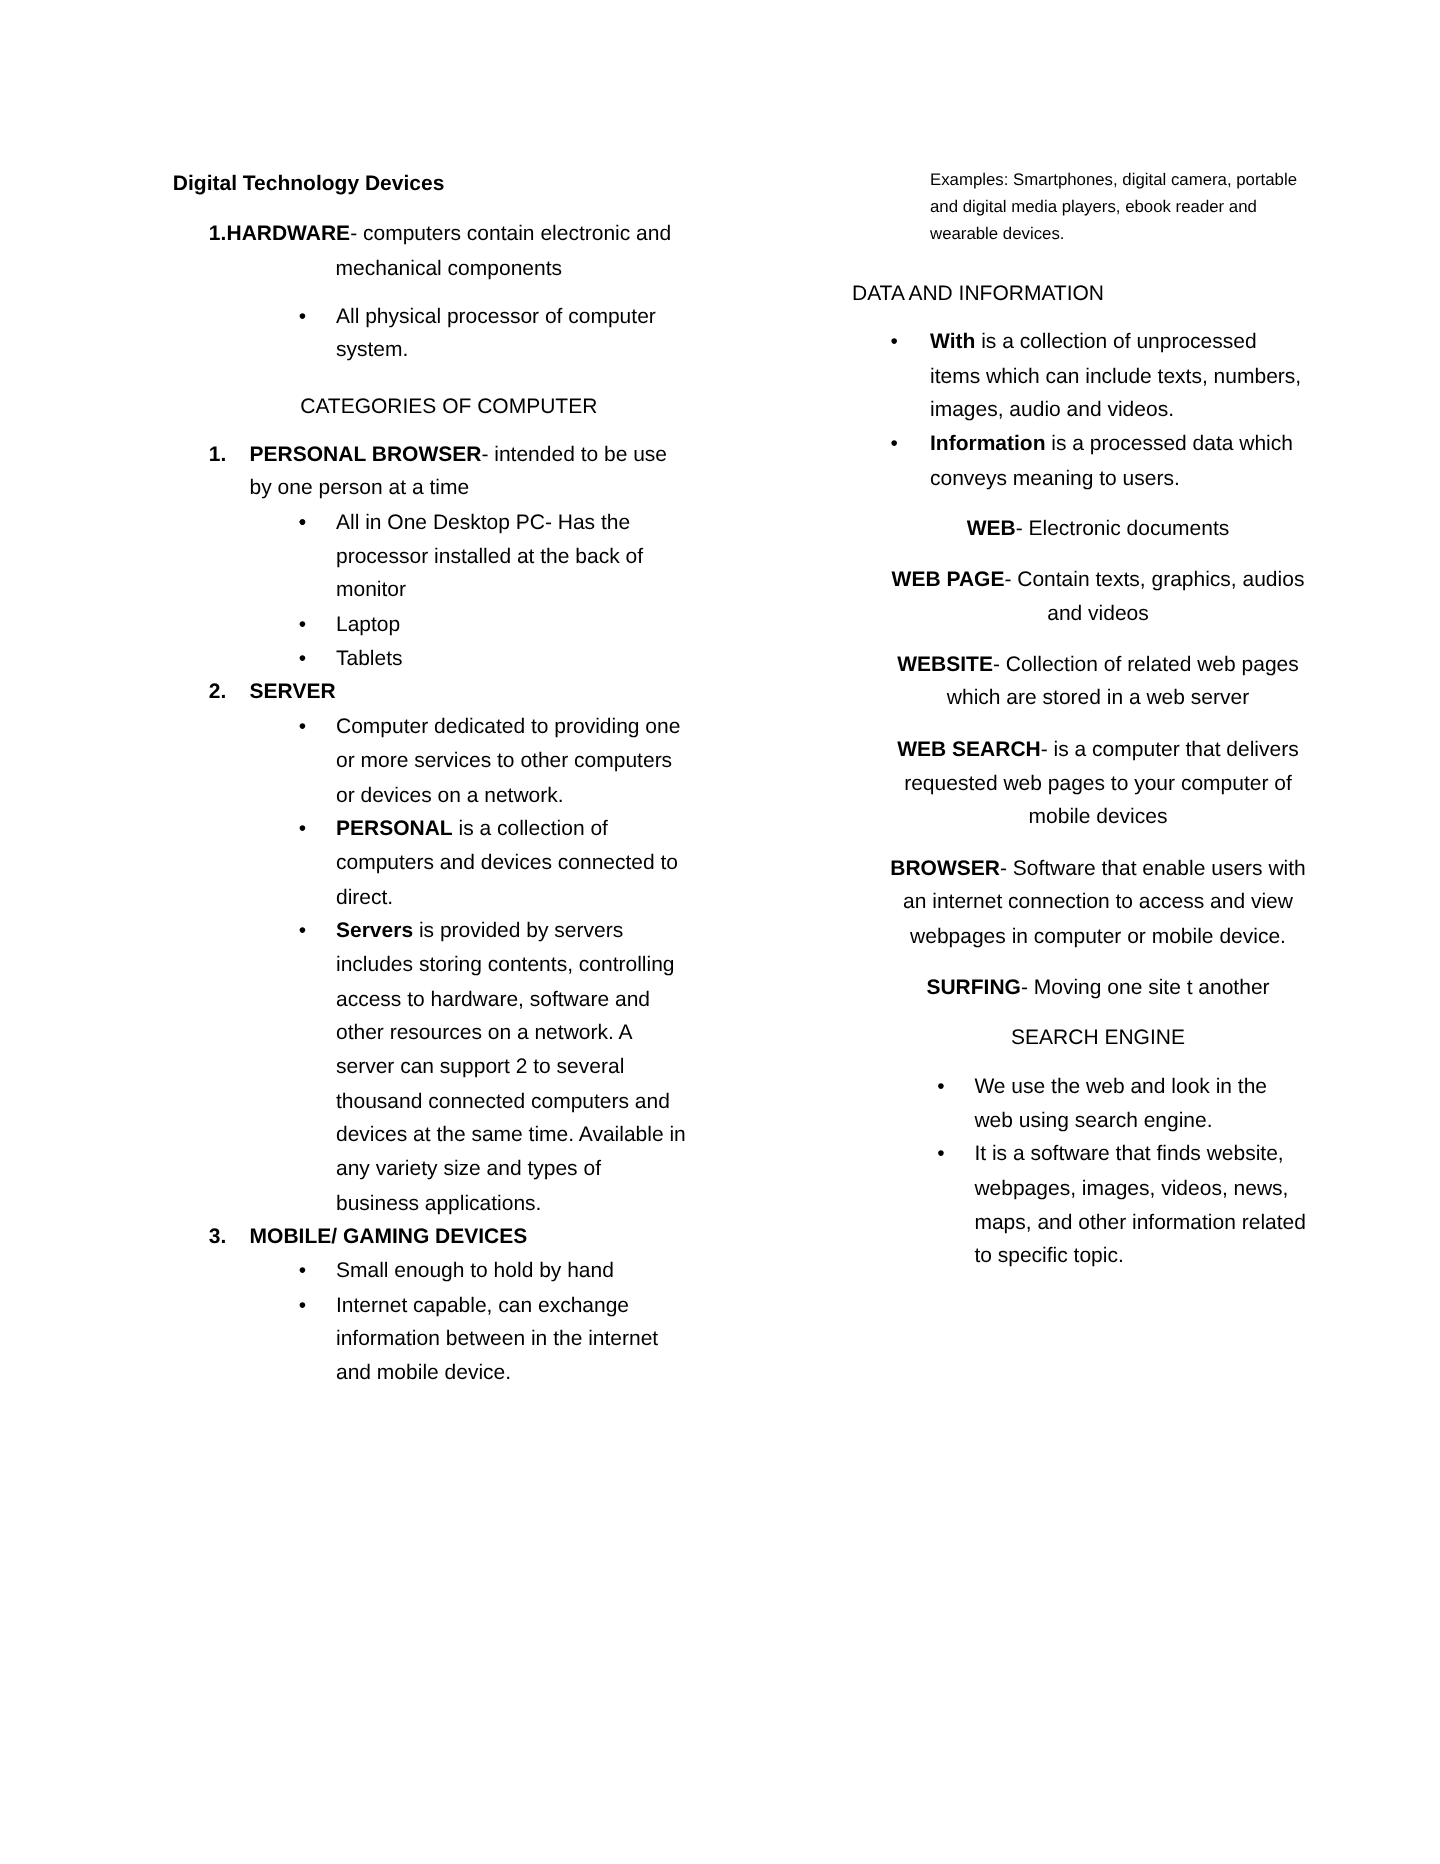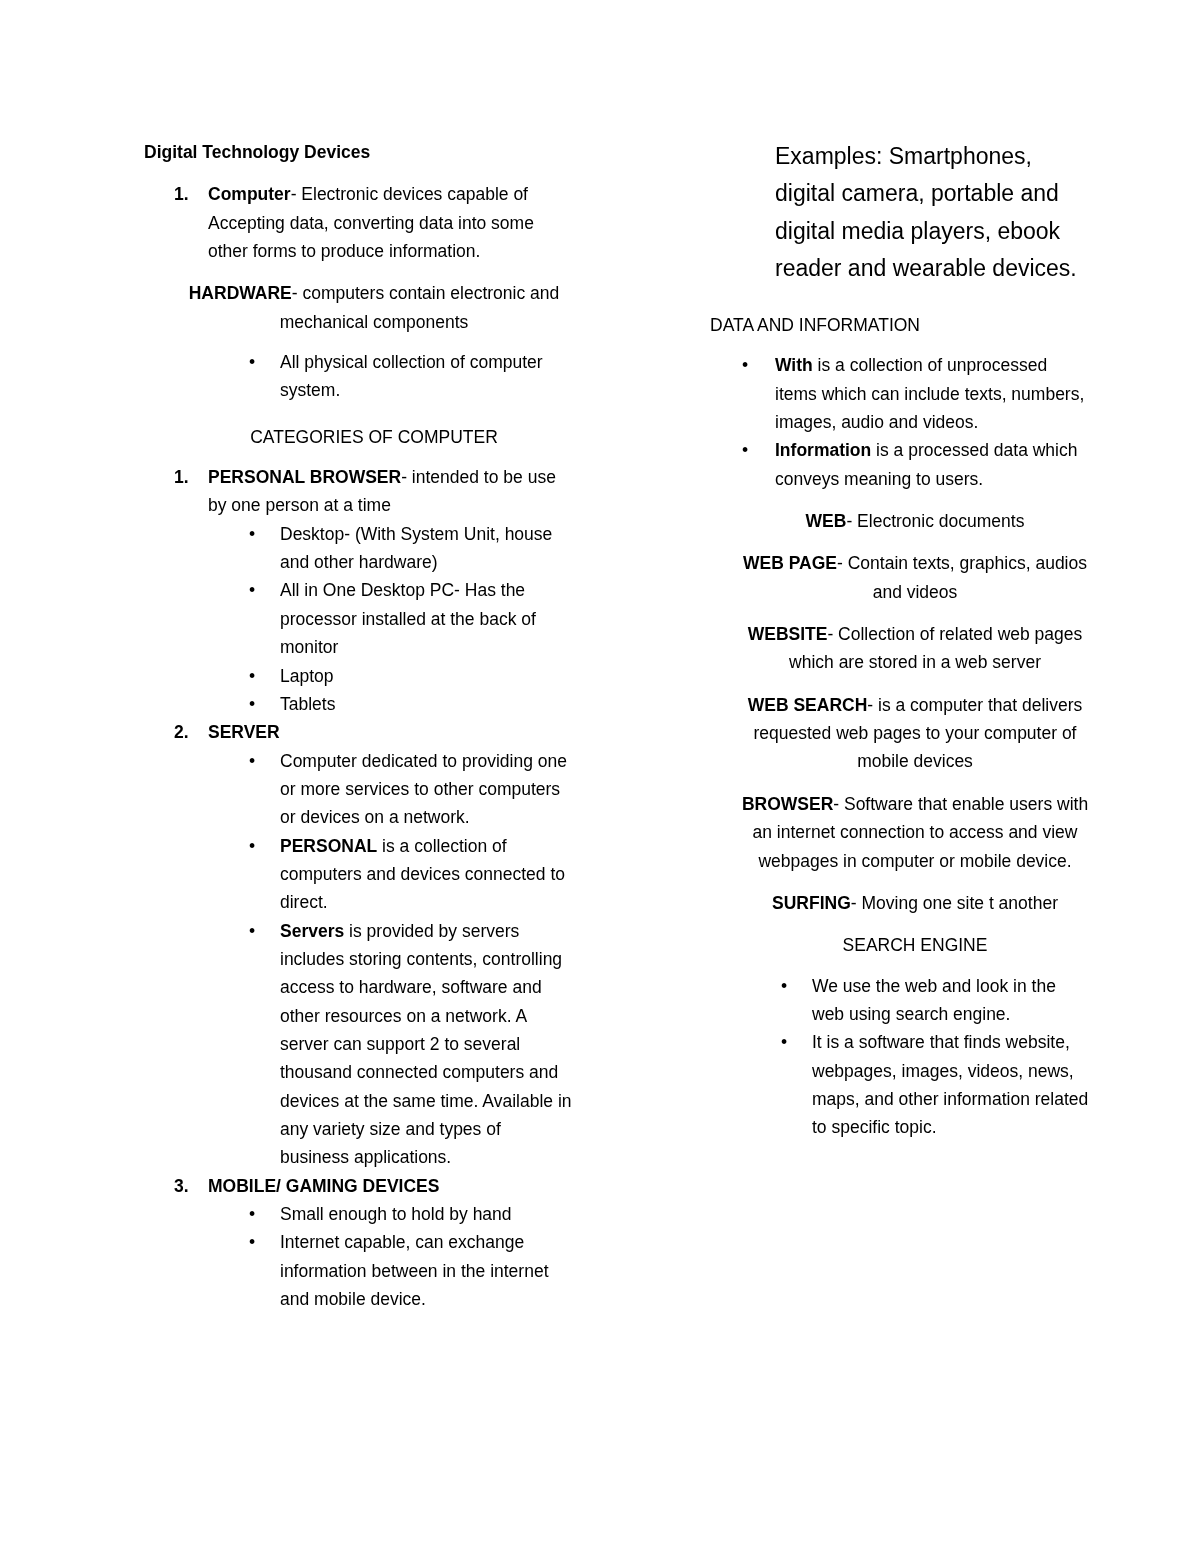--- a/index.html
+++ b/index.html
@@ -94,65 +94,63 @@
   .ind-136 { margin-left: 136px; }   
   .ind-136 > .bul { left: -31px; }
 
   .ind-65 { margin-left: 65px; }     
   .ind-65 > .bul { left: -33px; }
 
   .ind-102 { margin-left: 102px; }   
   .ind-102 > .bul { left: -31px; }
 
   .hang-block {
-    font-size: 23px;
+    font-size: 14px;
     line-height: 1.62;
     margin: 0 0 14px 0;
   }
   .ml-65 { margin-left: 65px; }
   .ml-30 { margin-left: 30px; text-align: center; }
   .sp-10 { height: 10px; }
   .sp-14 { height: 14px; }
   .sp-18 { height: 18px; }
 </style>
 </head>
 <body>
 
 <div class="page">
 
   <div class="col col-left">
 
     <div class="doc-title">Digital Technology Devices</div>
 
     <div class="numitem numitem-gap">
       <span class="num">1.</span>
-      <span class="numitem-body"><span class="b">Computer</span><span>- Electronic devices capable of Accepting data, converting data into some other forms to produce information.</span></span>
     </div>
 
     <div class="para tight ml-30"><span class="b">HARDWARE</span><span>- computers contain electronic and mechanical components</span></div>
 
     <ul class="bullets">
       <li class="ind-136">
         <span class="bul">•</span>
-        <span>All physical collection of computer system.</span>
+        <span>All physical processor of computer system.</span>
       </li>
     </ul>
 
     <div class="sp-18"></div>
 
     <div class="head ml-30">CATEGORIES OF COMPUTER</div>
 
     <div class="numitem">
       <span class="num">1.</span>
       <span class="numitem-body"><span class="b">PERSONAL BROWSER</span><span>- intended to be use by one person at a time</span></span>
     </div>
     <ul class="bullets">
       <li class="ind-136">
         <span class="bul">•</span>
-        <span>Desktop- (With System Unit, house and other hardware)</span>
       </li>
       <li class="ind-136">
         <span class="bul">•</span>
         <span>All in One Desktop PC- Has the processor installed at the back of monitor</span>
       </li>
       <li class="ind-136">
         <span class="bul">•</span>
         <span>Laptop</span>
       </li>
       <li class="ind-136">

